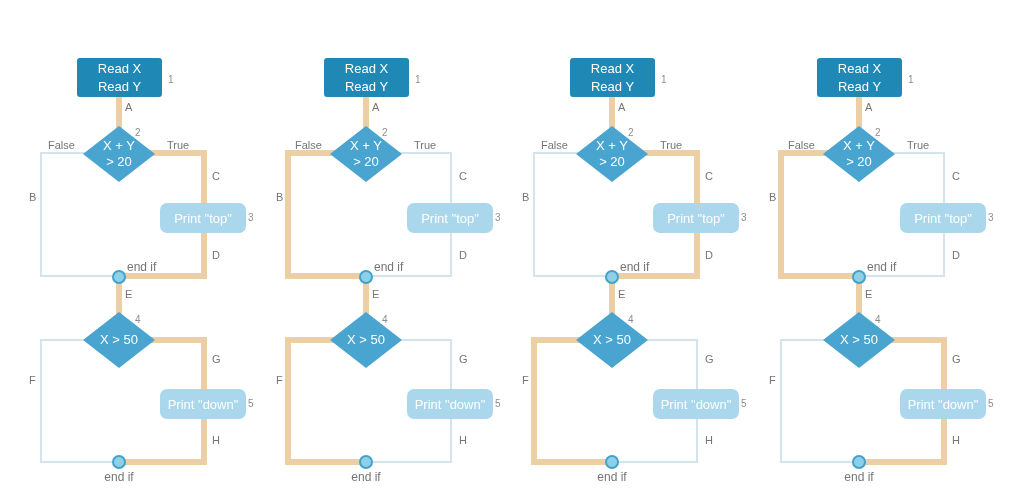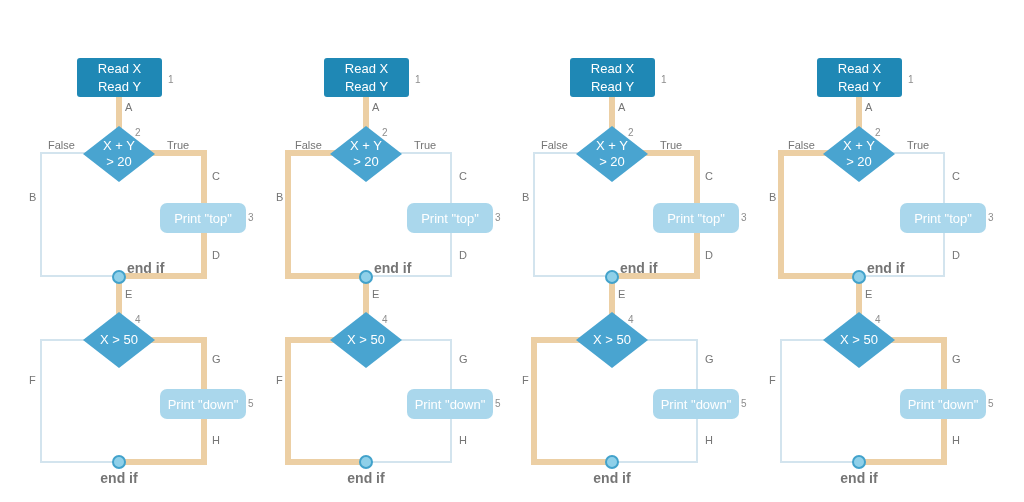--- a/index.html
+++ b/index.html
@@ -25,21 +25,21 @@
   .print    { background:var(--print-fill); border-radius:7px; }
 
   .connector {
     position:absolute; width:14px; height:14px; border-radius:50%;
     background:var(--connector-fill); border:2px solid var(--connector-border);
     box-sizing:border-box;
   }
 
   .lbl   { position:absolute; font-size:11px; color:var(--label-gray); white-space:nowrap; }
   .num   { position:absolute; font-size:10px; color:var(--number-gray); white-space:nowrap; }
-  .endif { position:absolute; font-size:14px; color:var(--label-gray); white-space:nowrap;font-weight:bold; }
+  .endif { position:absolute; font-size:12px; color:var(--label-gray); white-space:nowrap; }
   .endif.center { text-align:center; }
 </style>
 </head>
 <body style="background: rgb(255, 255, 255);">
 
 <div id="canvas" style="--process-fill: #1f88b5; --decision-fill: #49a4d0; --print-fill: #aad7ec; --highlight-path: #eccfa4; --idle-path: #d3e4ee; --connector-fill: #8fd0e9; --connector-border: #42a2cb; --label-gray: #757575; --number-gray: #8d8d8d; --shape-text: #ffffff;">
     <div class="flowchart" style="left: 0px;">
       <div class="seg idle" style="left: 40px; top: 152px; width: 47px; height: 2px;"></div>
       <div class="seg idle" style="left: 40px; top: 152px; width: 2px; height: 125px;"></div>
       <div class="seg idle" style="left: 40px; top: 275px; width: 73px; height: 2px;"></div>

